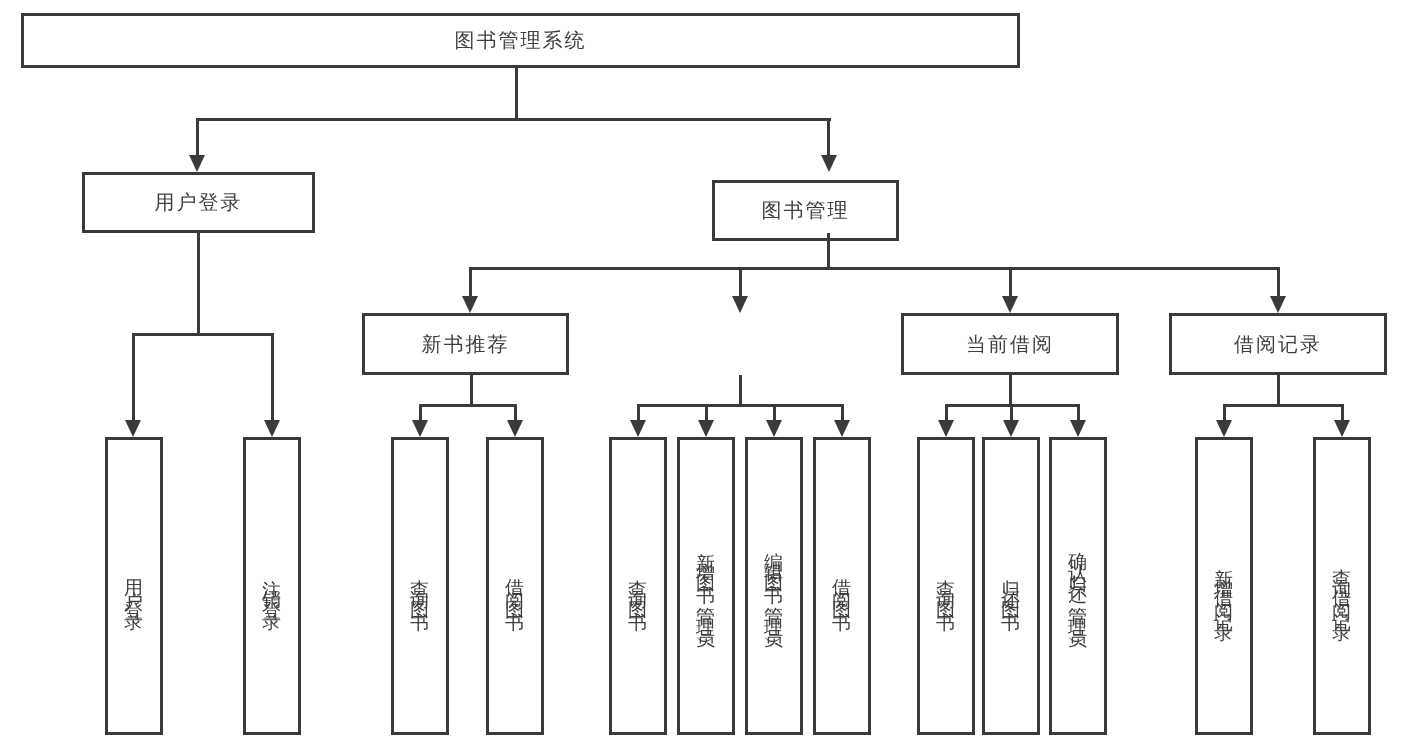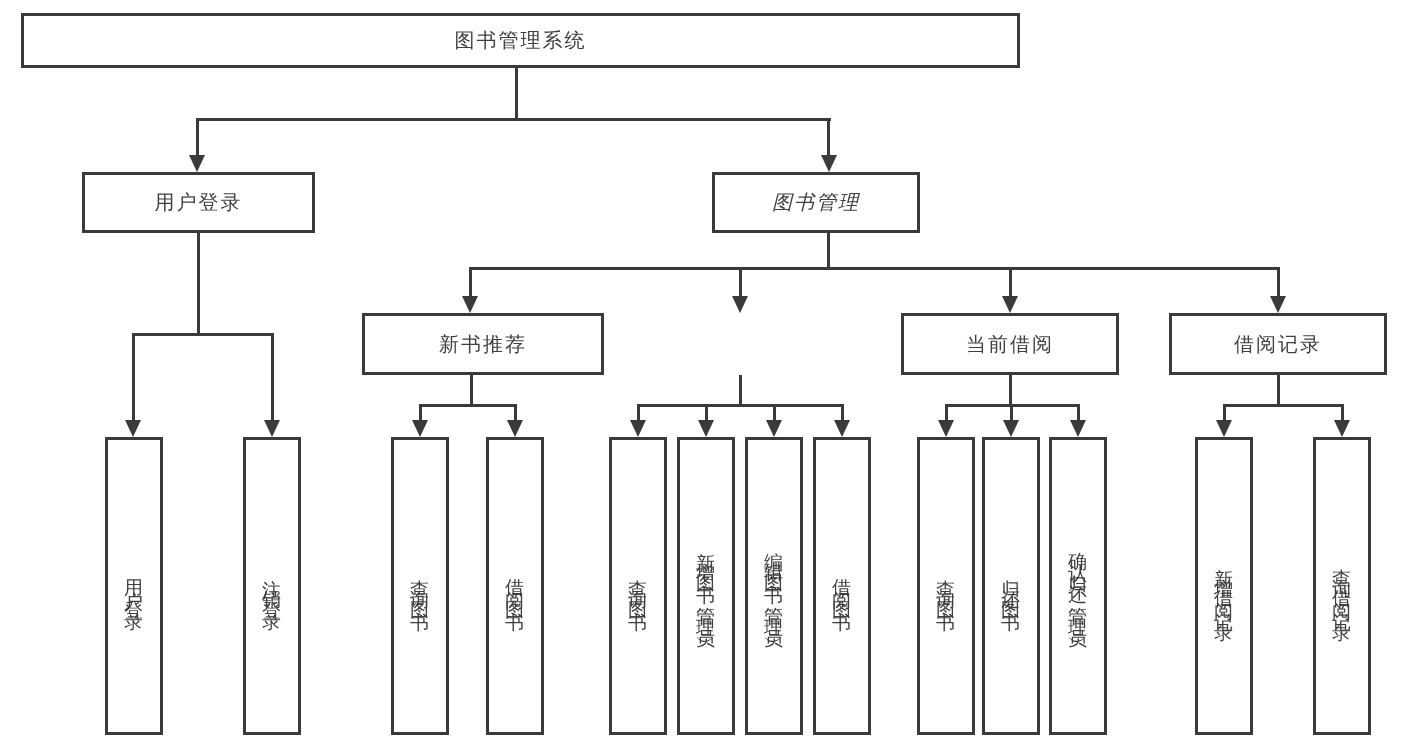--- a/index.html
+++ b/index.html
@@ -67,41 +67,41 @@
   <div class="box" style="left:21px; top:13px; width:999px; height:55px;">图书管理系统</div>
 
   <div class="vline" style="left:515px; top:68px; height:50px;"></div>
   <div class="hline" style="left:196px; top:118px; width:635px;"></div>
   <div class="vline" style="left:196px; top:118px; height:40px;"></div>
   <div class="arrow" style="left:189px; top:155px;"></div>
   <div class="vline" style="left:827px; top:118px; height:40px;"></div>
   <div class="arrow" style="left:821px; top:155px;"></div>
 
   <div class="box" style="left:82px; top:172px; width:233px; height:61px;">用户登录</div>
-  <div class="box" style="left:712px; top:172px; width:208px; height:61px;font-style:italic;">图书管理</div>
+  <div class="box" style="left:712px; top:180px; width:187px; height:61px;">图书管理</div>
 
   <div class="vline" style="left:197px; top:233px; height:102px;"></div>
   <div class="hline" style="left:132px; top:333px; width:142px;"></div>
   <div class="vline" style="left:132px; top:333px; height:88px;"></div>
   <div class="arrow" style="left:125px; top:420px;"></div>
   <div class="vline" style="left:271px; top:333px; height:88px;"></div>
   <div class="arrow" style="left:264px; top:420px;"></div>
 
   <div class="vline" style="left:827px; top:233px; height:37px;"></div>
   <div class="hline" style="left:469px; top:267px; width:811px;"></div>
   <div class="vline" style="left:469px; top:267px; height:30px;"></div>
   <div class="arrow" style="left:462px; top:296px;"></div>
   <div class="vline" style="left:739px; top:267px; height:30px;"></div>
   <div class="arrow" style="left:732px; top:296px;"></div>
   <div class="vline" style="left:1009px; top:267px; height:30px;"></div>
   <div class="arrow" style="left:1002px; top:296px;"></div>
   <div class="vline" style="left:1277px; top:267px; height:30px;"></div>
   <div class="arrow" style="left:1270px; top:296px;"></div>
 
-  <div class="box" style="left:362px; top:313px; width:242px; height:62px;font-family:Liberation Serif, serif;">新书推荐</div>
+  <div class="box" style="left:362px; top:313px; width:207px; height:62px;font-family:Liberation Serif, serif;">新书推荐</div>
   <div class="box" style="left:901px; top:313px; width:218px; height:62px;">当前借阅</div>
   <div class="box" style="left:1169px; top:313px; width:218px; height:62px;">借阅记录</div>
 
   <div class="vline" style="left:470px; top:375px; height:31px;"></div>
   <div class="hline" style="left:419px; top:404px; width:98px;"></div>
   <div class="vline" style="left:419px; top:404px; height:18px;"></div>
   <div class="arrow" style="left:412px; top:420px;"></div>
   <div class="vline" style="left:514px; top:404px; height:18px;"></div>
   <div class="arrow" style="left:507px; top:420px;"></div>
 

